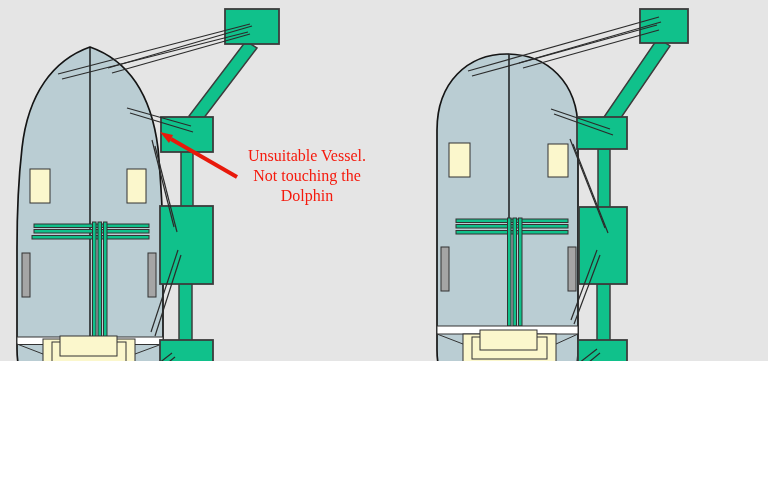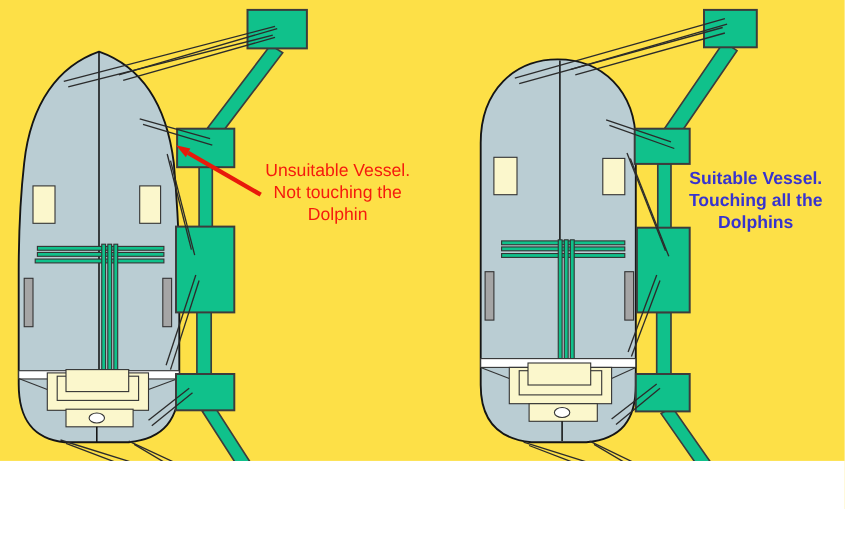--- a/index.html
+++ b/index.html
@@ -1,17 +1,17 @@
 <!DOCTYPE html>
 <html><head>
 <meta charset="utf-8">
 <style>
   html,body{margin:0;padding:0;background:#fff;}
-  .stage{position:relative;width:768px;height:419px;background:#fde047;overflow:hidden;
-         font-family:Liberation Sans, sans-serif;}
+  .stage{position:relative;width:768px;height:361px;background:#e5e5e5;overflow:hidden;
+         font-family:Liberation Serif, serif;}
   .stage svg{position:absolute;left:0;top:0;}
   .hull{stroke:#151515;stroke-width:1.7;}
   .cline{stroke:#111;stroke-width:1.4;fill:none;}
   .detail{stroke:#333;stroke-width:1;}
   .thin{stroke:#333;stroke-width:1;fill:none;}
   .dolphin{stroke:#3C3C3C;stroke-width:1.8;}
   .strut{stroke:#3C3C3C;stroke-width:1.5;}
   .mline line{stroke-width:1.2;}
   .mline{fill:none;}
   .arrow-line{stroke-width:4;fill:none;}
@@ -171,16 +171,13 @@
       <line x1="481" y1="405" x2="656" y2="472"></line>
       <line x1="536" y1="401" x2="662" y2="462"></line>
       <line x1="540" y1="404" x2="657" y2="473"></line>
     </g>
   </g>
 </svg>
 
   <div class="note note-unsuitable" style="color: rgb(245, 26, 13);">Unsuitable Vessel.
 Not touching the
 Dolphin</div>
-  <div class="note note-suitable" style="color: rgb(55, 51, 207);">Suitable Vessel.
-Touching all the
-Dolphins</div>
 </div>
 
 </body></html>

